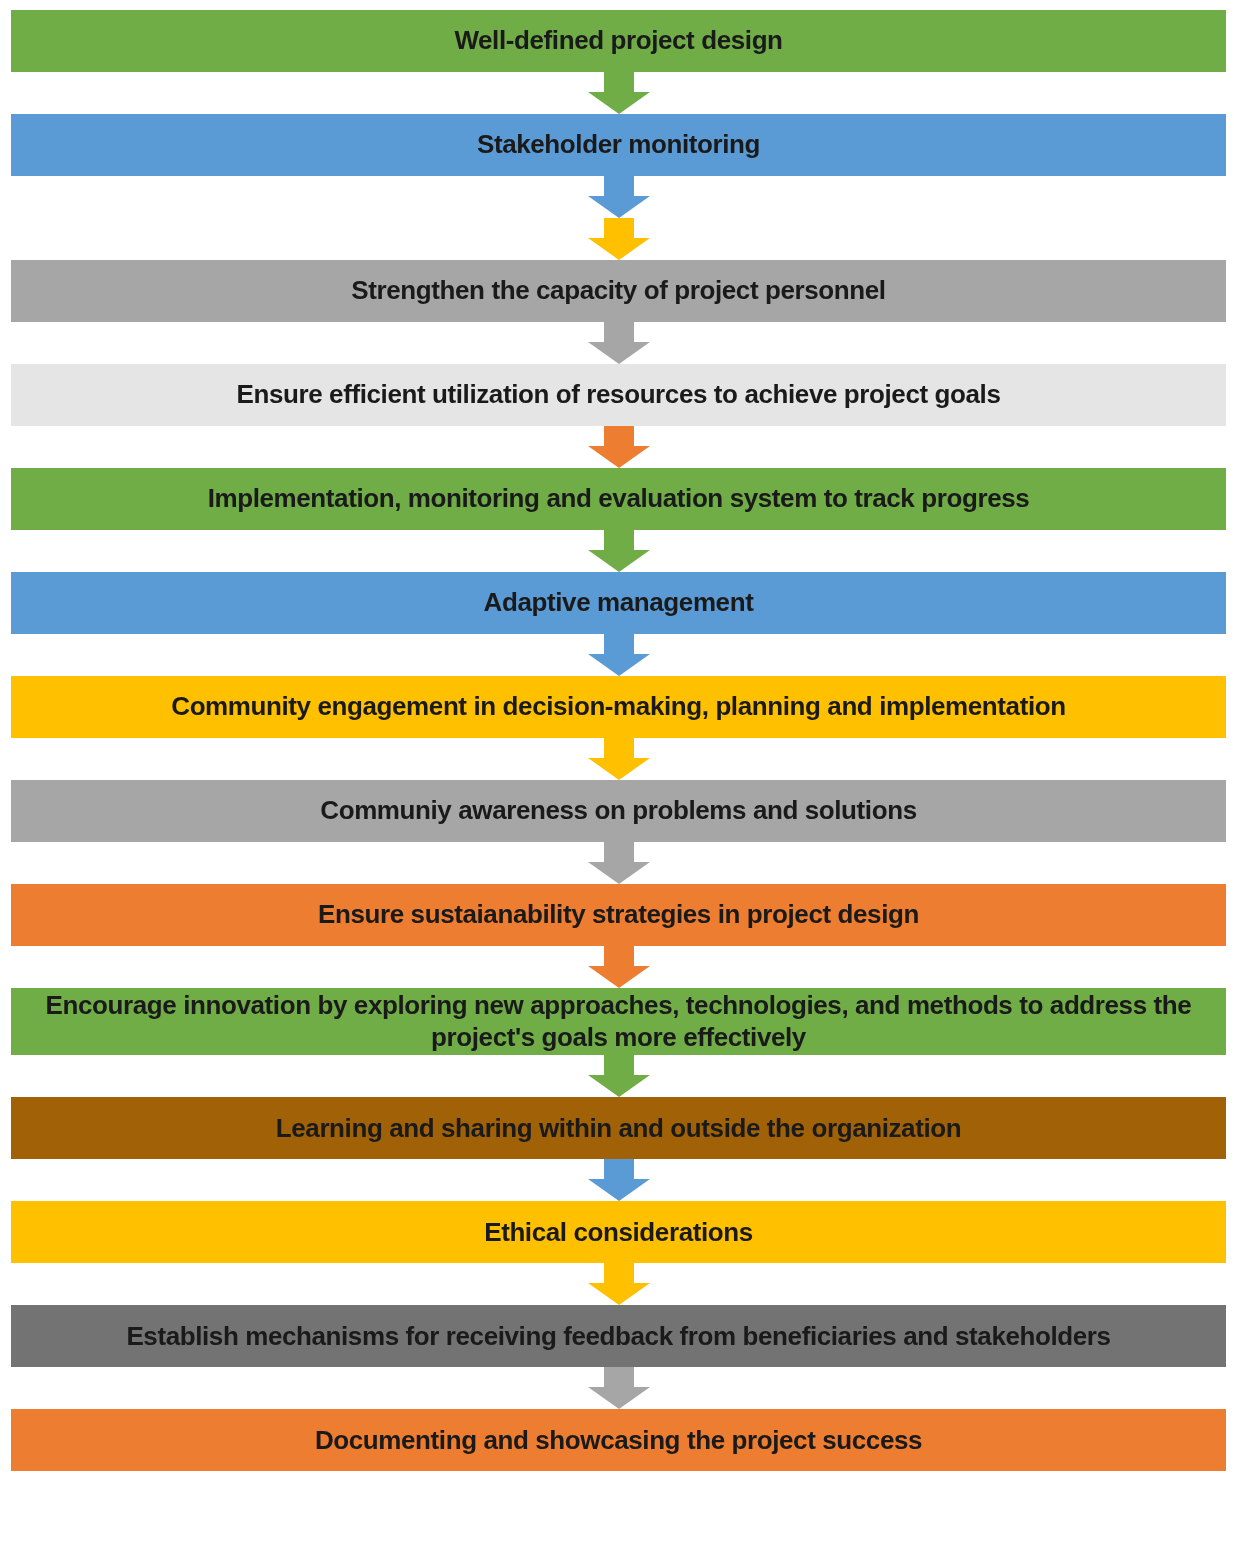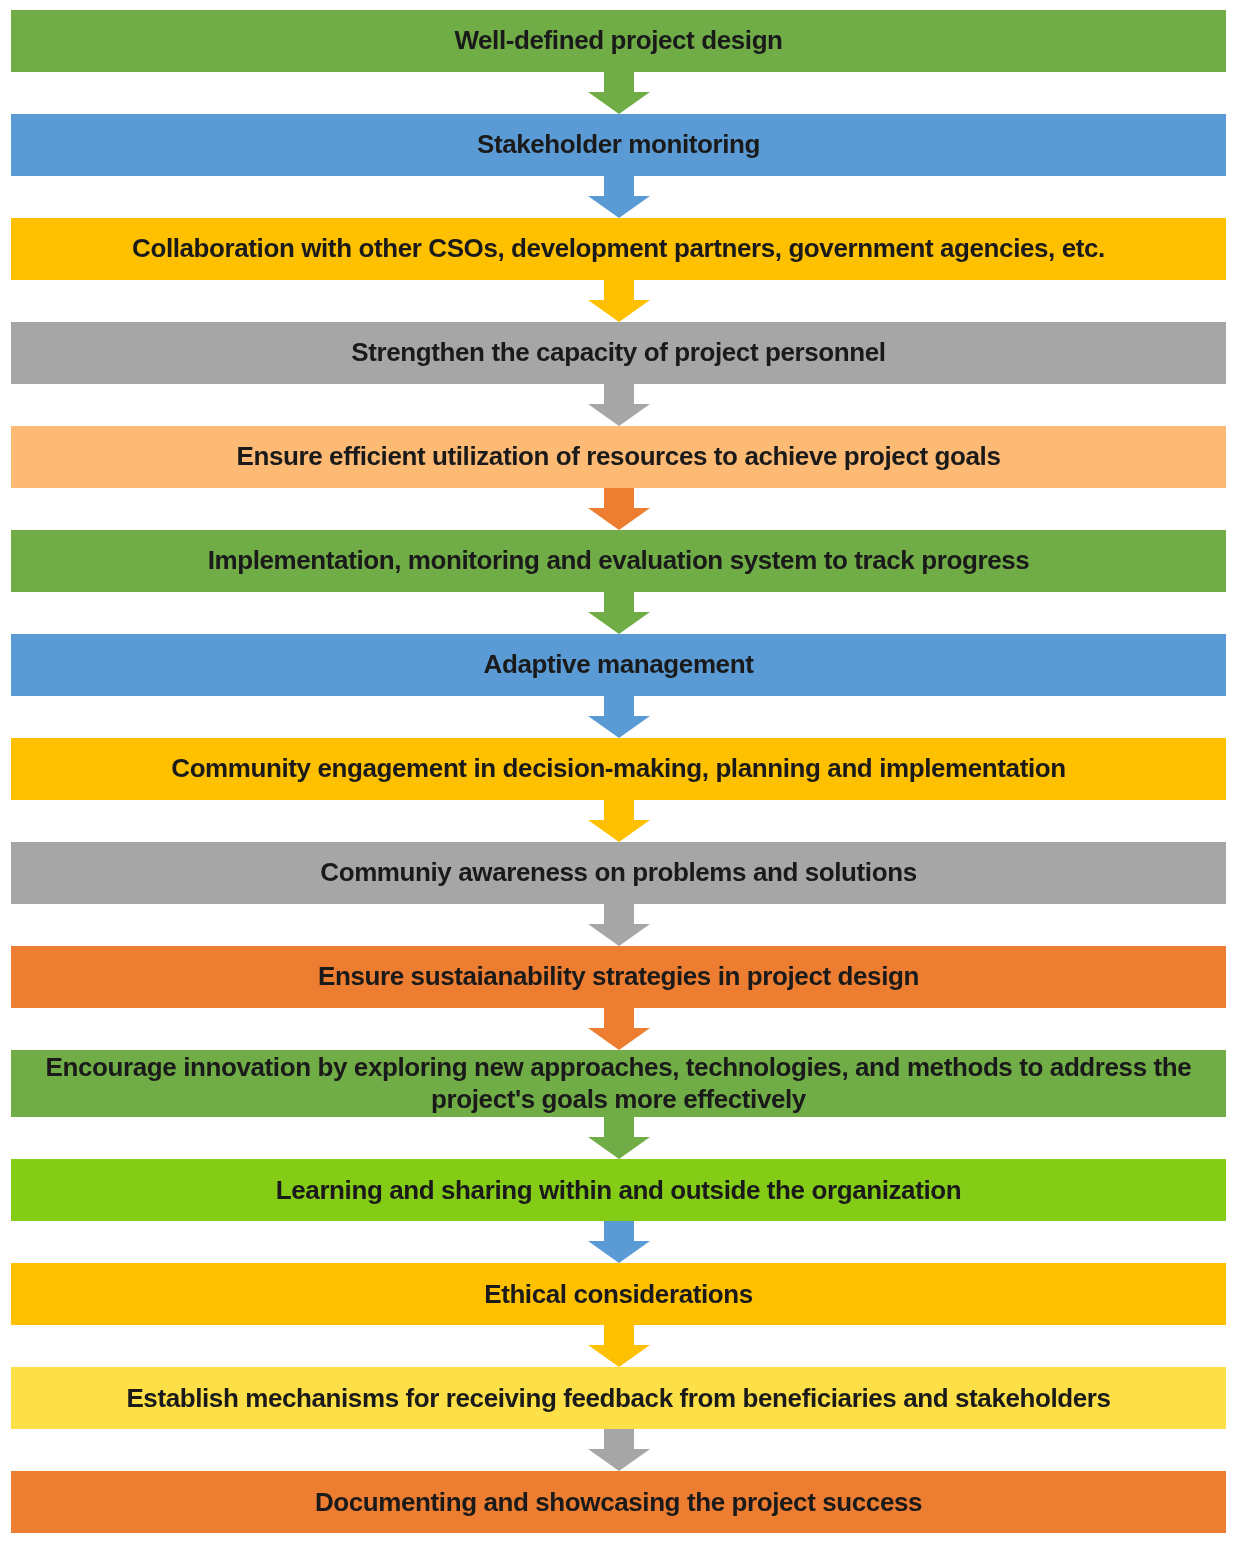--- a/index.html
+++ b/index.html
@@ -67,39 +67,36 @@
 
   <div class="flow-step" style="background: rgb(91, 155, 213); color: rgb(26, 26, 26);">
     <span class="step-label">Stakeholder monitoring</span>
   </div>
   <div class="flow-arrow">
     <svg viewBox="0 0 62 42" xmlns="http://www.w3.org/2000/svg">
         <polygon points="16,0 46,0 46,20 62,20 31,42 0,20 16,20" fill="#5B9BD5"></polygon>
       </svg>
   </div>
 
-  <div class="flow-step" style="background: rgb(255, 192, 0); color: rgb(26, 26, 26);">
-    <span class="step-label">Collaboration with other CSOs, development partners, government agencies, etc.</span>
-  </div>
   <div class="flow-arrow">
     <svg viewBox="0 0 62 42" xmlns="http://www.w3.org/2000/svg">
         <polygon points="16,0 46,0 46,20 62,20 31,42 0,20 16,20" fill="#FFC000"></polygon>
       </svg>
   </div>
 
   <div class="flow-step" style="background: rgb(166, 166, 166); color: rgb(26, 26, 26);">
     <span class="step-label">Strengthen the capacity of project personnel</span>
   </div>
   <div class="flow-arrow">
     <svg viewBox="0 0 62 42" xmlns="http://www.w3.org/2000/svg">
         <polygon points="16,0 46,0 46,20 62,20 31,42 0,20 16,20" fill="#A6A6A6"></polygon>
       </svg>
   </div>
 
-  <div class="flow-step" style="background: #fdba74; color: rgb(26, 26, 26); align-items: center;">
+  <div class="flow-step" style="background: #e5e5e5; color: rgb(26, 26, 26); align-items: center;">
     <span class="step-label">Ensure efficient utilization of resources to achieve project goals</span>
   </div>
   <div class="flow-arrow">
     <svg viewBox="0 0 62 42" xmlns="http://www.w3.org/2000/svg">
         <polygon points="16,0 46,0 46,20 62,20 31,42 0,20 16,20" fill="#ED7D31"></polygon>
       </svg>
   </div>
 
   <div class="flow-step" style="background: rgb(112, 173, 71); color: rgb(26, 26, 26); text-align: center;">
     <span class="step-label">Implementation, monitoring and evaluation system to track progress</span>
@@ -148,39 +145,39 @@
 
   <div class="flow-step" style="background: rgb(112, 173, 71); color: rgb(26, 26, 26);">
     <span class="step-label">Encourage innovation by exploring new approaches, technologies, and methods to address the project's goals more effectively</span>
   </div>
   <div class="flow-arrow">
     <svg viewBox="0 0 62 42" xmlns="http://www.w3.org/2000/svg">
         <polygon points="16,0 46,0 46,20 62,20 31,42 0,20 16,20" fill="#70AD47"></polygon>
       </svg>
   </div>
 
-  <div class="flow-step" style="background: #84cc16; color: rgb(26, 26, 26);">
+  <div class="flow-step" style="background: #a16207; color: rgb(26, 26, 26);">
     <span class="step-label">Learning and sharing within and outside the organization</span>
   </div>
   <div class="flow-arrow">
     <svg viewBox="0 0 62 42" xmlns="http://www.w3.org/2000/svg">
         <polygon points="16,0 46,0 46,20 62,20 31,42 0,20 16,20" fill="#5B9BD5"></polygon>
       </svg>
   </div>
 
   <div class="flow-step" style="background: rgb(255, 192, 0); color: rgb(26, 26, 26);">
     <span class="step-label">Ethical considerations</span>
   </div>
   <div class="flow-arrow">
     <svg viewBox="0 0 62 42" xmlns="http://www.w3.org/2000/svg">
         <polygon points="16,0 46,0 46,20 62,20 31,42 0,20 16,20" fill="#FFC000"></polygon>
       </svg>
   </div>
 
-  <div class="flow-step" style="background: #fde047; color: rgb(26, 26, 26); align-items: center;">
+  <div class="flow-step" style="background: #737373; color: rgb(26, 26, 26); align-items: center;">
     <span class="step-label">Establish mechanisms for receiving feedback from beneficiaries and stakeholders</span>
   </div>
   <div class="flow-arrow">
     <svg viewBox="0 0 62 42" xmlns="http://www.w3.org/2000/svg">
         <polygon points="16,0 46,0 46,20 62,20 31,42 0,20 16,20" fill="#A6A6A6"></polygon>
       </svg>
   </div>
 
   <div class="flow-step" style="background: rgb(237, 125, 49); color: rgb(26, 26, 26);">
     <span class="step-label">Documenting and showcasing the project success</span>

